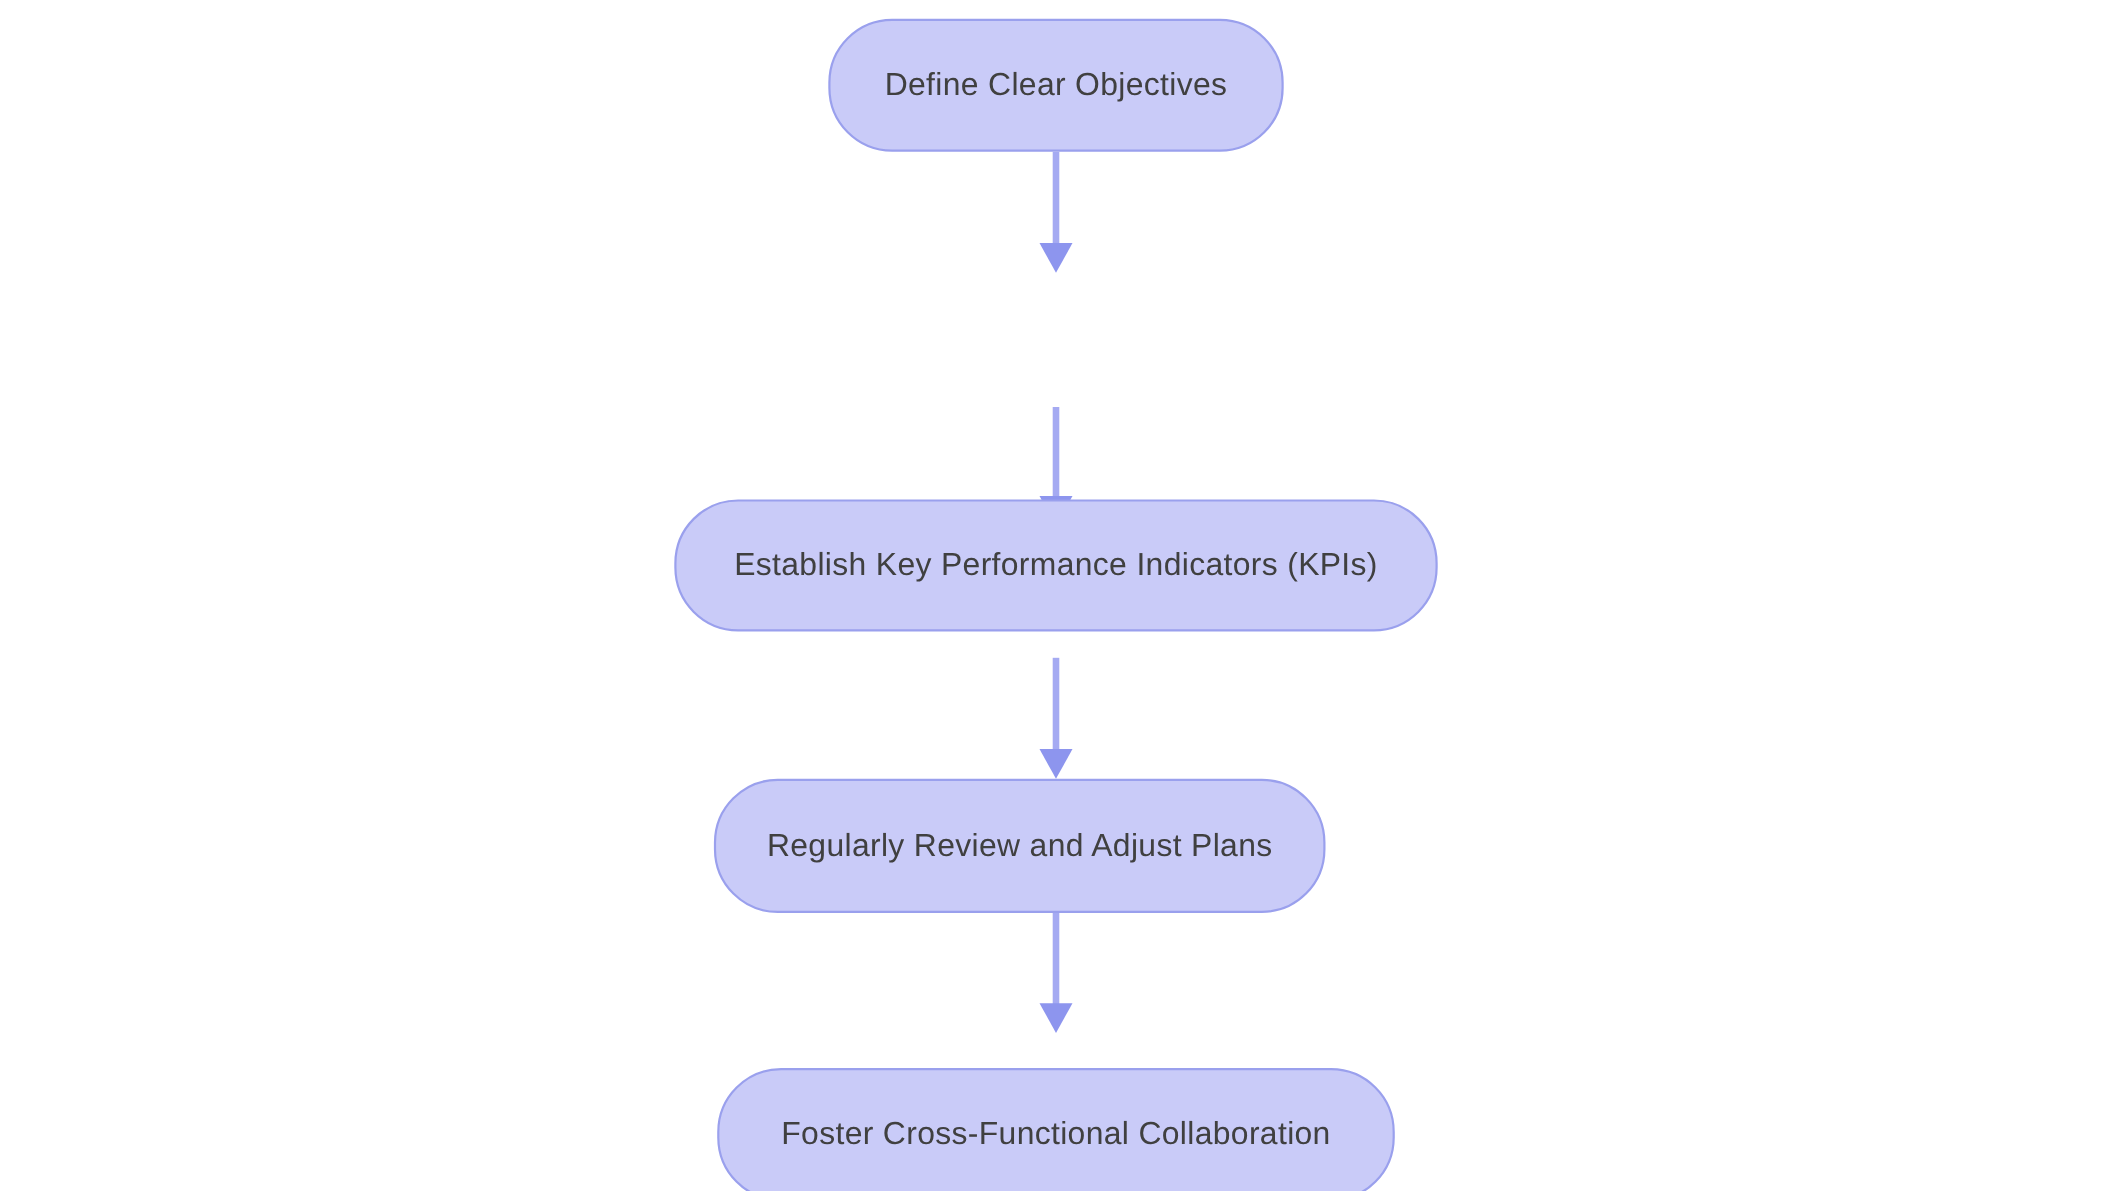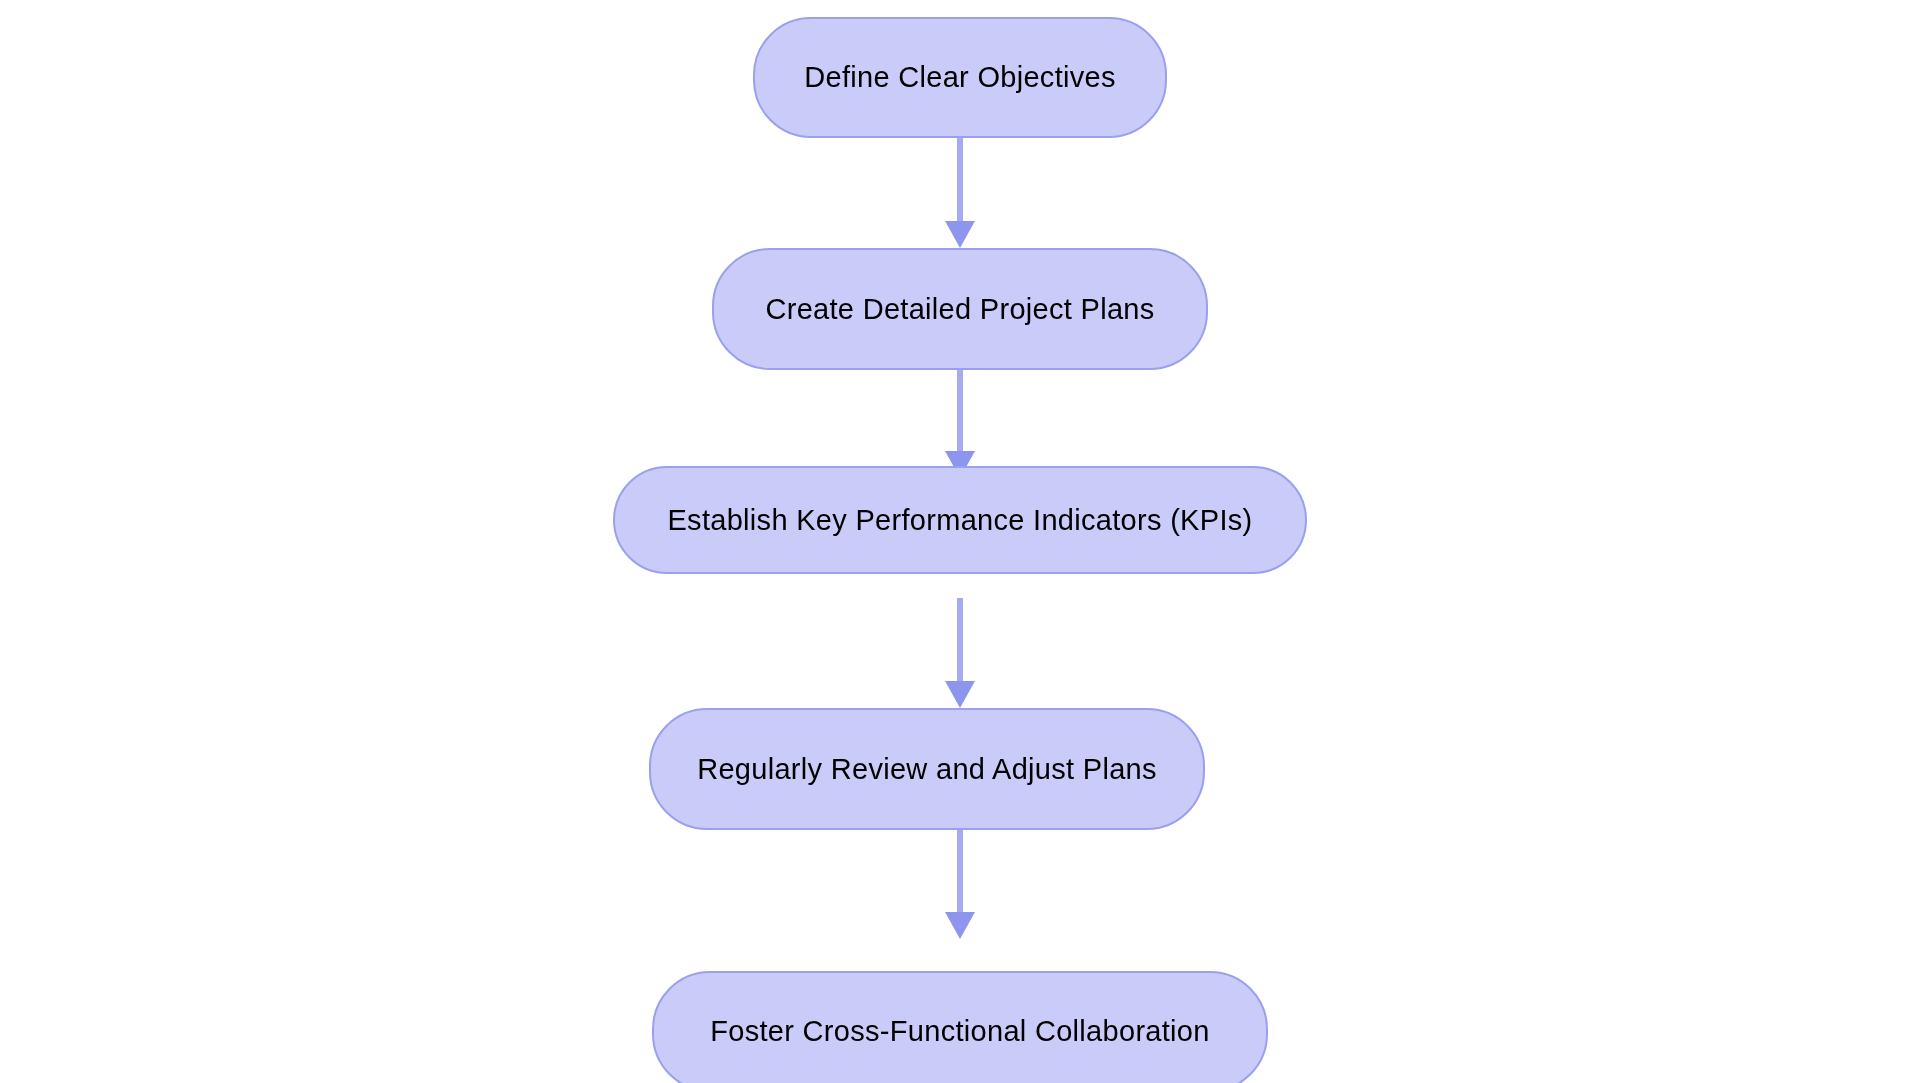--- a/index.html
+++ b/index.html
@@ -20,30 +20,30 @@
     box-sizing: border-box;
     background: #c9cbf8;
     border: 2px solid #9aa0ed;
     border-radius: 58px;
     display: flex;
     align-items: center;
     justify-content: center;
     text-align: center;
   }
   .node-label {
-    color: #000000;
+    color: #404040;
     font-size: 29px;
     font-weight: 400;
     letter-spacing: 0.3px;
     line-height: 1.2;
     white-space: nowrap;
   }
   .n1 { left: 753px; top: 17px;  width: 414px; height: 121px; }
   .n2 { left: 712px; top: 248px; width: 496px; height: 122px; }
-  .n3 { left: 613px; top: 466px; width: 694px; height: 108px; }
+  .n3 { left: 613px; top: 454px; width: 694px; height: 120px; }
   .n4 { left: 649px; top: 708px; width: 556px; height: 122px; }
   .n5 { left: 652px; top: 939px; width: 616px; height: 121px; margin-top: 32px; }
 
   .arrow {
     position: absolute;
     left: 945px;
     width: 30px;
   }
   .a1 { top: 138px; height: 110px; }
   .a2 { top: 370px; height: 108px; }
@@ -75,23 +75,20 @@
 
   <div class="node n1">
     <span class="node-label">Define Clear Objectives</span>
   </div>
 
   <div class="arrow a1">
     <div class="shaft"></div>
     <div class="head"></div>
   </div>
 
-  <div class="node n2">
-    <span class="node-label">Create Detailed Project Plans</span>
-  </div>
 
   <div class="arrow a2">
     <div class="shaft"></div>
     <div class="head"></div>
   </div>
 
   <div class="node n3">
     <span class="node-label">Establish Key Performance Indicators (KPIs)</span>
   </div>
 

